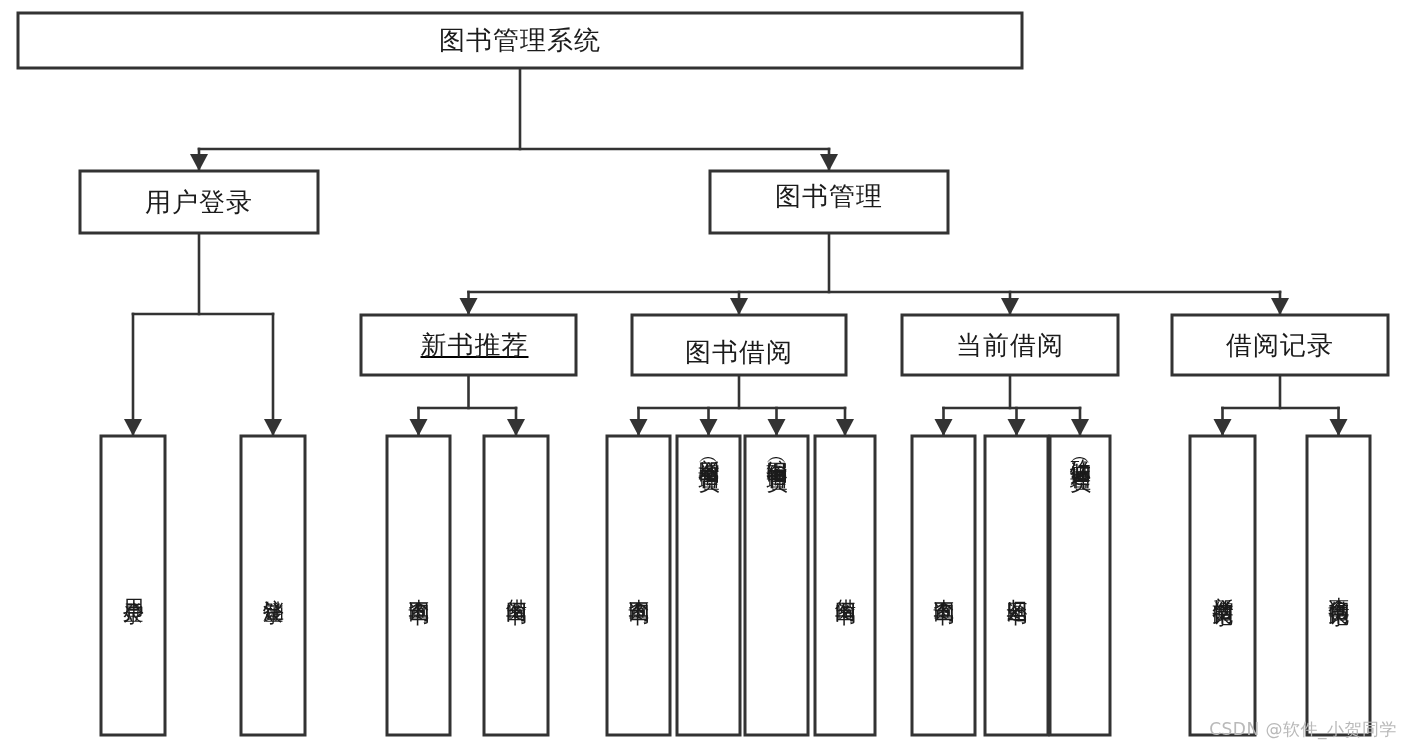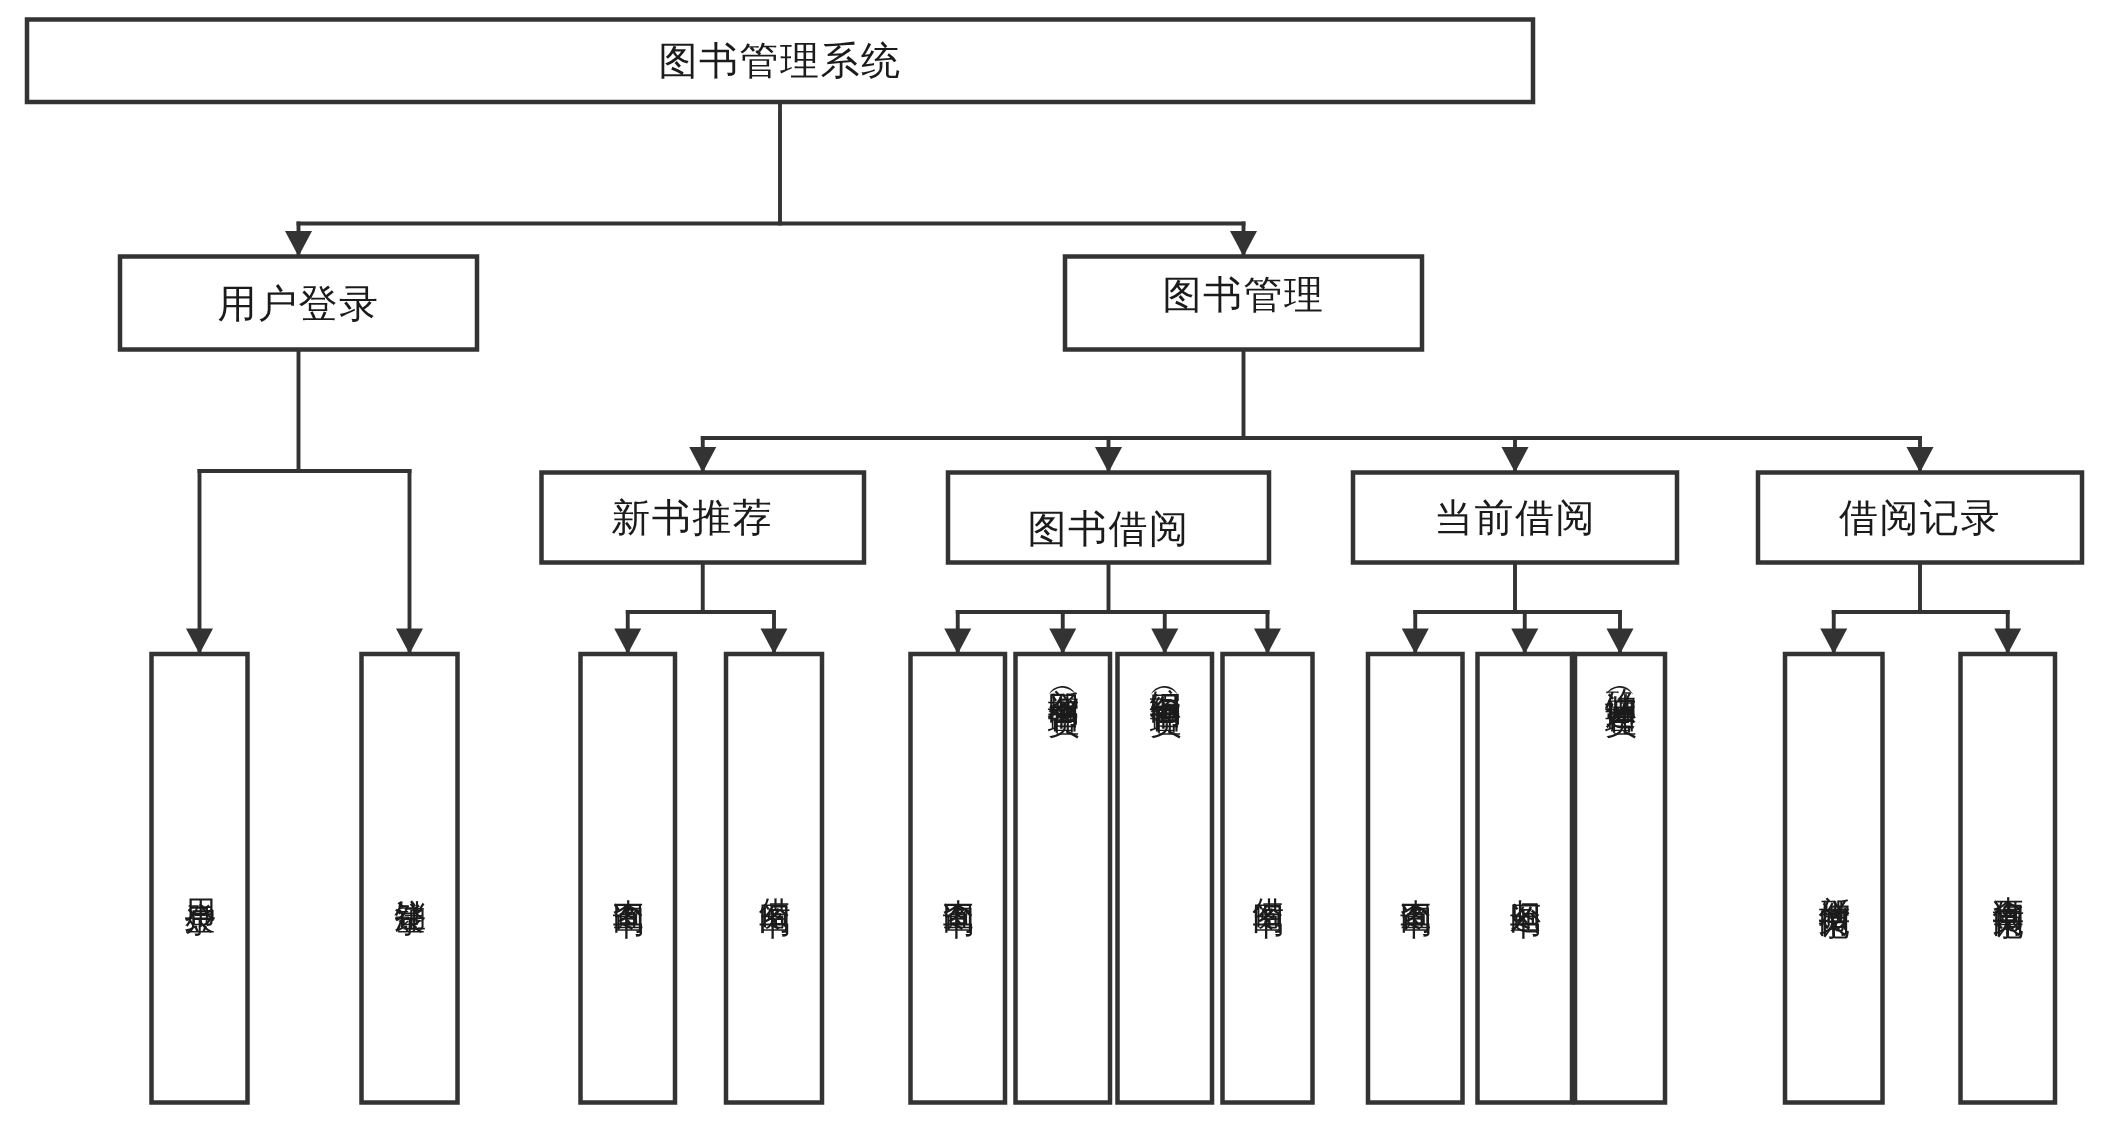--- a/index.html
+++ b/index.html
@@ -171,21 +171,21 @@
   <div id="label-layer">
       <div class="hlabel-holder" style="left: 18px; top: 13px; width: 1004px; height: 55px;">
         <span class="hlabel-text">图书管理系统</span>
       </div>
       <div class="hlabel-holder" style="left: 80px; top: 171px; width: 238px; height: 62px;">
         <span class="hlabel-text">用户登录</span>
       </div>
       <div class="hlabel-holder" style="left: 710px; top: 171px; width: 238px; height: 50px;">
         <span class="hlabel-text">图书管理</span>
       </div>
-      <div class="hlabel-holder" style="left: 348px; top: 315px; width: 227px; height: 60px;">
+      <div class="hlabel-holder" style="left: 361px; top: 315px; width: 227px; height: 60px; text-decoration: underline;">
         <span class="hlabel-text">新书推荐</span>
       </div>
       <div class="hlabel-holder" style="left: 632px; top: 315px; width: 214px; height: 75px;">
         <span class="hlabel-text">图书借阅</span>
       </div>
       <div class="hlabel-holder" style="left: 902px; top: 315px; width: 216px; height: 60px; align-items: center;">
         <span class="hlabel-text">当前借阅</span>
       </div>
       <div class="hlabel-holder" style="left: 1172px; top: 315px; width: 216px; height: 60px;">
         <span class="hlabel-text">借阅记录</span>
@@ -224,14 +224,15 @@
         <span class="vlabel-text">确认归还（管理员）</span>
       </div>
       <div class="vlabel-holder" style="left: 1190px; top: 436px; width: 65px; height: 299px; align-items: center;">
         <span class="vlabel-text">新增借阅记录</span>
       </div>
       <div class="vlabel-holder" style="left: 1307px; top: 436px; width: 63px; height: 299px; align-items: center;">
         <span class="vlabel-text">查询借阅记录</span>
       </div>
     </div>
 
+  <div id="watermark">CSDN @软件_小贺同学</div>
 
 </div>
 
 </body></html>

